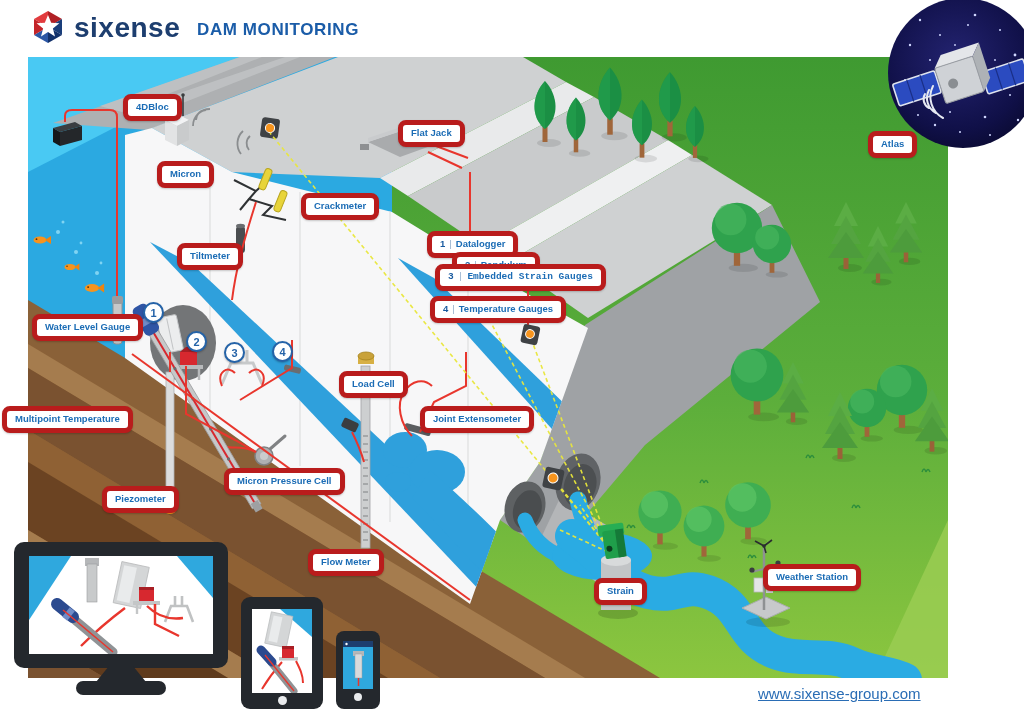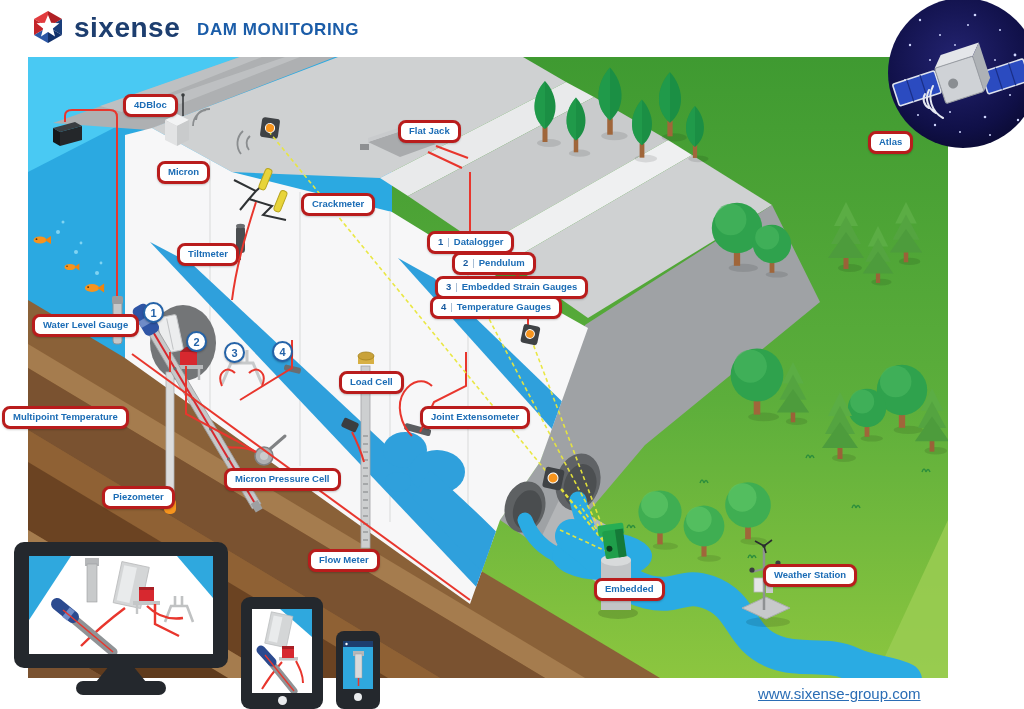--- a/index.html
+++ b/index.html
@@ -9,21 +9,21 @@
   }
   
   .brand-row{position:absolute;left:0;top:0;width:848px;height:56px;}
   .logo-mark{position:absolute;left:30px;top:9px;width:36px;height:36px;}
   .brand-text{position:absolute;left:74px;top:12px;font-size:28px;font-weight:700;
     color:#1d3e6f;letter-spacing:.5px;}
   .page-title{position:absolute;left:197px;top:20px;font-size:17px;font-weight:700;
     color:#1a5ca8;letter-spacing:.6px;}
   
   .pill{
-    position:absolute;background:#fff;border:3px solid #b91c1c;border-radius:8px;
+    position:absolute;background:#fff;border:5px solid #b91c1c;border-radius:8px;
     padding:3px 8px 4px;font-size:9.5px;font-weight:700;color:#1b6cb5;
     box-shadow:0 1px 2px rgba(0,0,0,.20);white-space:nowrap;line-height:1;z-index:30;
   }
   .legend-pill .num{font-weight:800;color:#17599e;}
   .legend-pill .sep{color:#93aecb;margin:0 4px;font-weight:400;}
   .marker{
     position:absolute;width:21px;height:21px;border-radius:50%;background:#fff;
     border:2px solid #2563a8;color:#2563a8;font-size:11px;font-weight:800;
     display:flex;align-items:center;justify-content:center;
     box-shadow:0 1px 2px rgba(0,0,0,.25);z-index:30;box-sizing:border-box;
@@ -464,31 +464,31 @@
 <div class="pill" style="left:301px;top:193px;">Crackmeter</div>
 <div class="pill" style="left:177px;top:243px;">Tiltmeter</div>
 <div class="pill" style="left:398px;top:120px;">Flat Jack</div>
 <div class="pill" style="left:26px;top:314px;margin-left:6px;">Water Level Gauge</div>
 <div class="pill" style="left:2px;top:406px;">Multipoint Temperature</div>
 <div class="pill" style="left:102px;top:486px;">Piezometer</div>
 <div class="pill" style="left:224px;top:468px;">Micron Pressure Cell</div>
 <div class="pill" style="left:339px;top:371px;">Load Cell</div>
 <div class="pill" style="left:420px;top:406px;">Joint Extensometer</div>
 <div class="pill" style="left:308px;top:549px;text-align:center;">Flow Meter</div>
-<div class="pill" style="left:594px;top:578px;">Embedded</div>
+<div class="pill" style="left:594px;top:578px;">Strain</div>
 <div class="pill" style="left:763px;top:564px;">Weather Station</div>
 <div class="pill" style="left:868px;top:131px;">Atlas</div>
 
 <div class="pill legend-pill" style="left:427px;top:231px;">
   <span class="num">1</span><span class="sep">|</span><span>Datalogger</span>
 </div>
 <div class="pill legend-pill" style="left:452px;top:252px;">
   <span class="num">2</span><span class="sep">|</span><span>Pendulum</span>
 </div>
-<div class="pill legend-pill" style="left:435px;top:276px;">
+<div class="pill legend-pill" style="left:435px;top:264px;font-family:Liberation Mono, monospace;">
   <span class="num">3</span><span class="sep">|</span><span>Embedded Strain Gauges</span>
 </div>
 <div class="pill legend-pill" style="left:430px;top:296px;">
   <span class="num">4</span><span class="sep">|</span><span>Temperature Gauges</span>
 </div>
 
 <div class="marker" style="left:143px;top:302px;">1</div>
 <div class="marker" style="left:186px;top:331px;">2</div>
 <div class="marker" style="left:224px;top:342px;">3</div>
 <div class="marker" style="left:272px;top:341px;">4</div>

